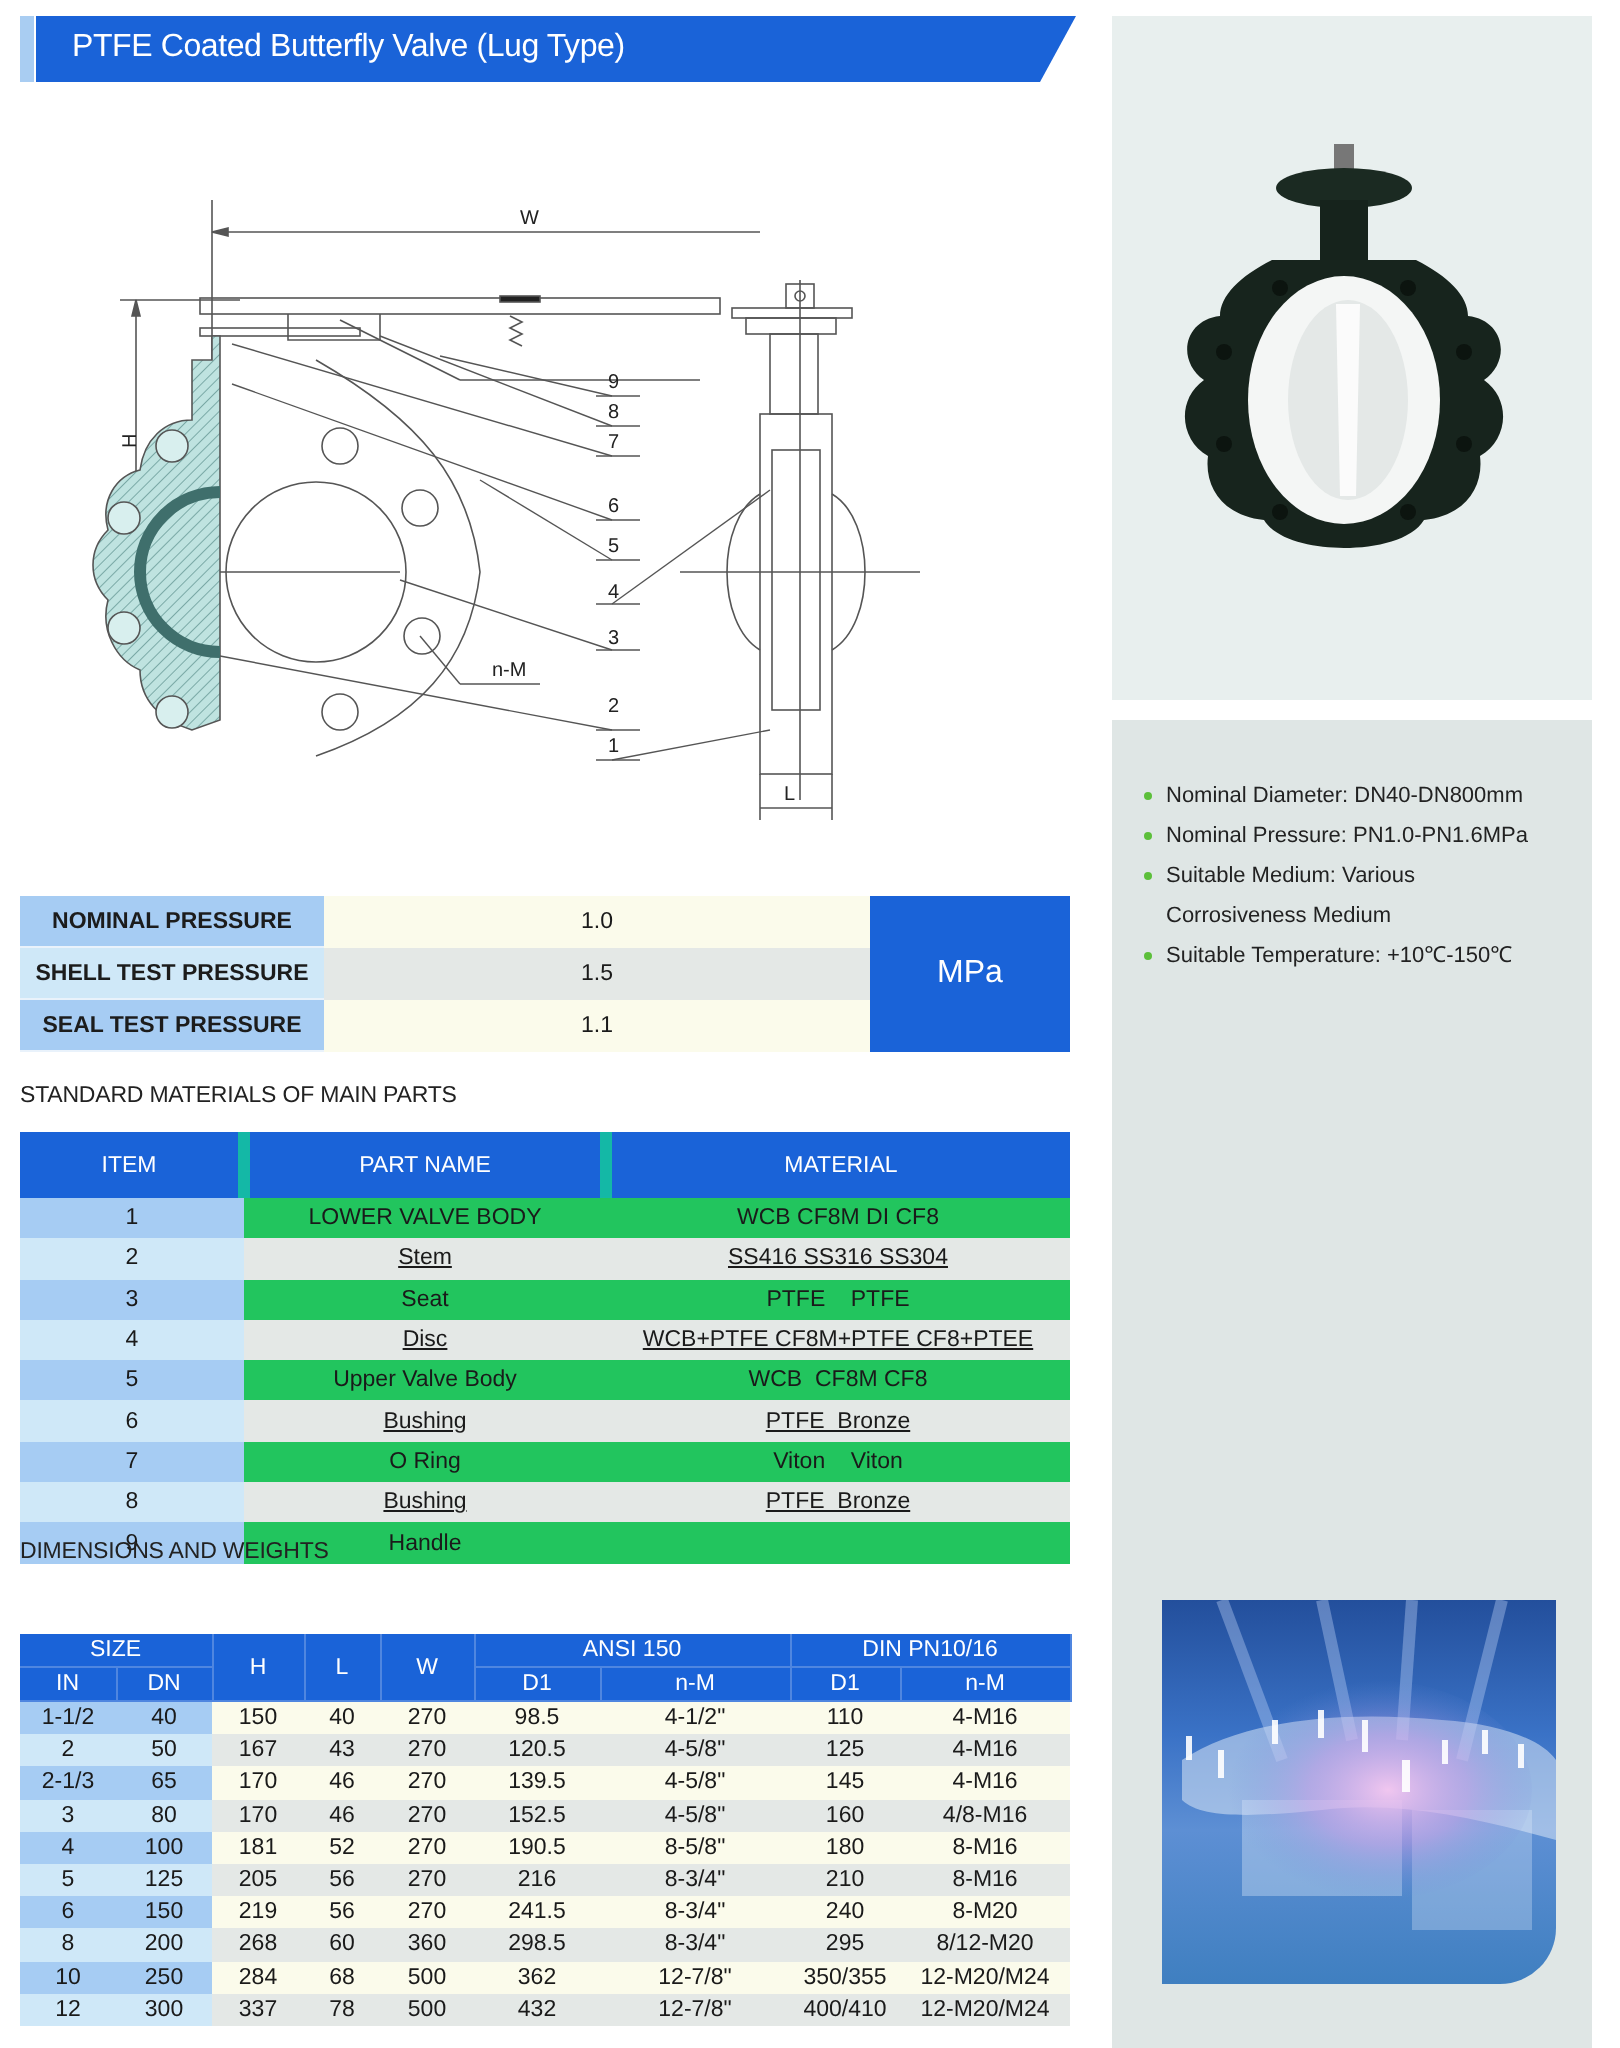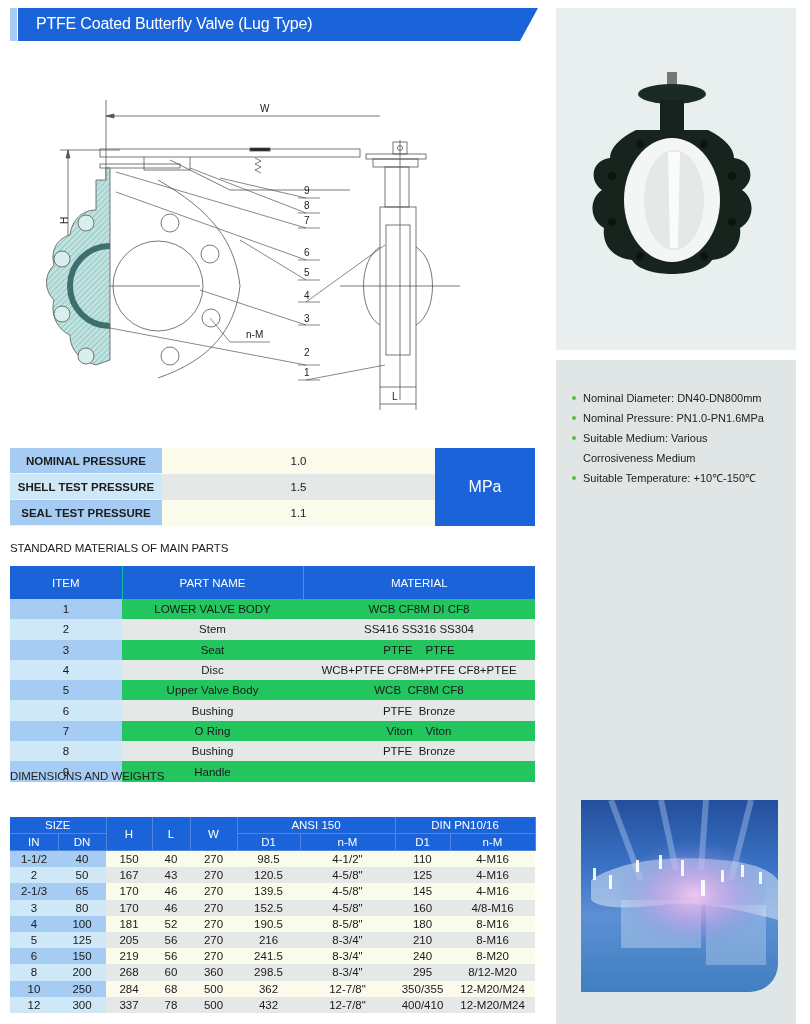--- a/index.html
+++ b/index.html
@@ -24,27 +24,27 @@
   .ptable{left:10px;top:448px;width:525px;font-size:11.5px;}
   .ptable td{height:25px;padding:0;text-align:center;}
   .ptable .lbl{background:#a6ccf3;font-weight:bold;color:#1c1c1c;border-bottom:1px solid #e9f2fb;}
   .ptable .lbl.alt{background:#cfe8f8;}
   .ptable .val{background:#fbfbeb;}
   .ptable .val.alt{background:#e4e8e6;}
   .ptable .unit{background:#1a63d8;color:#fff;font-size:16px;}
   .section-title{font-size:11.5px;color:#222;letter-spacing:-0.1px;}
   
   .mtable{left:10px;top:566px;width:525px;font-size:11.5px;}
-  .mtable th{background:#1a63d8;color:#fff;font-weight:normal;height:31px;font-size:11.5px;border-right:1px solid #14b8a6;}
+  .mtable th{background:#1a63d8;color:#fff;font-weight:normal;height:31px;font-size:11.5px;border-right:6px solid #14b8a6;}
   .mtable th:last-child{border-right:none;}
   .mtable td{height:20.3px;padding:0;text-align:center;}
   .mtable td.item{background:#a6ccf3;}
   .mtable tr.alt td.item{background:#cfe8f8;}
   .mtable td.body{background:#22c55e;}
-  .mtable tr.alt td.body{background:#e4e8e6;}
+  .mtable tr.alt td.body{background:#e4e8e6;text-decoration:underline;}
   
   .dtable{left:10px;top:817px;width:525px;font-size:11.5px;}
   .dtable th{background:#1a63d8;color:#fff;font-weight:normal;padding:0;font-size:11.5px;border-right:1px solid #4f86e0;border-bottom:1px solid #4f86e0;}
   .dtable th.h1{height:16px;margin-left:20px;}
   .dtable th.h2{height:16px;}
   .dtable td{height:16.2px;padding:0;text-align:center;}
   .dtable td.sz{background:#a6ccf3;}
   .dtable tr.alt td.sz{background:#cfe8f8;}
   .dtable td.body{background:#fbfbeb;}
   .dtable tr.alt td.body{background:#e4e8e6;margin-top:44px;}

